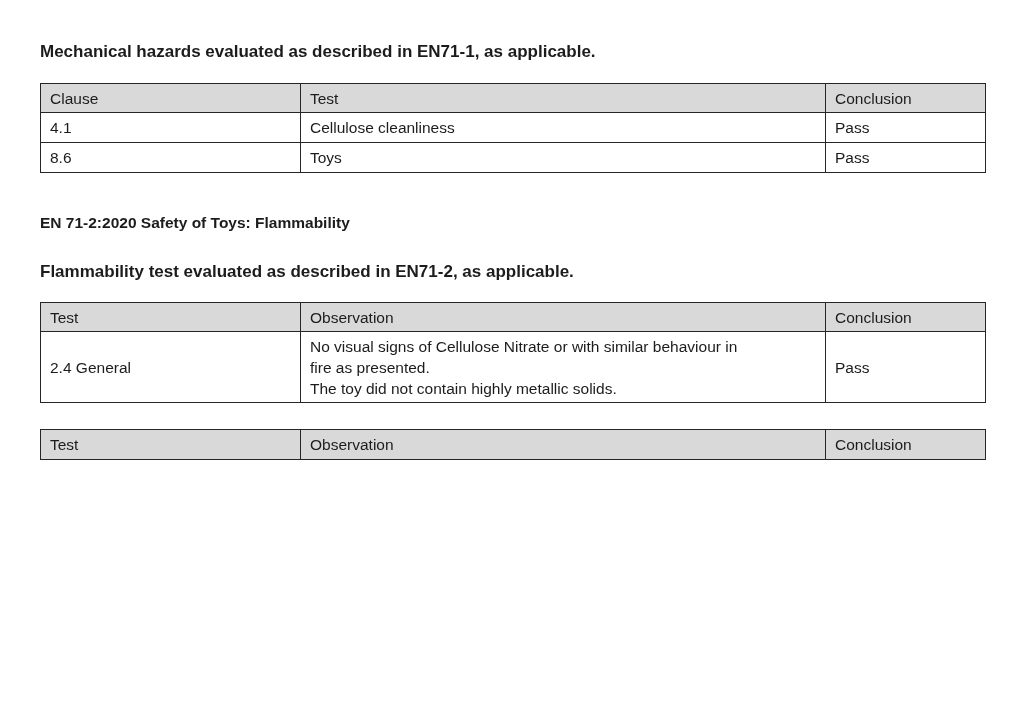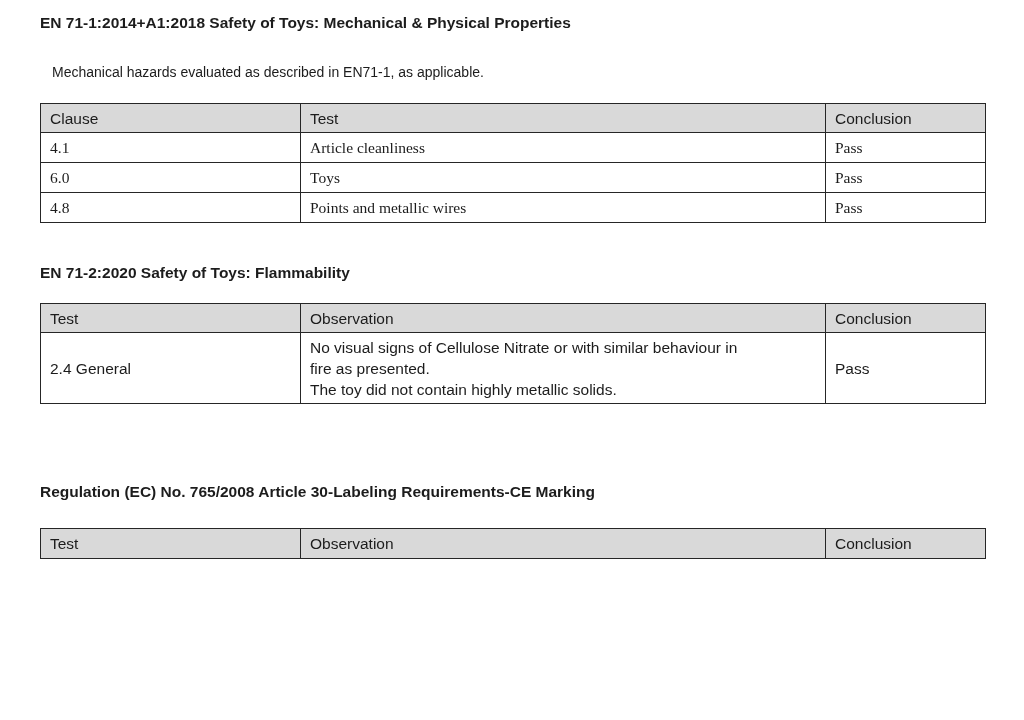--- a/index.html
+++ b/index.html
@@ -22,23 +22,24 @@
   .doc {
     padding: 13px 39px 0 40px;
   }
   .section-heading {
     font-size: 15.5px;
     line-height: 20px;
     font-weight: 700;
     margin: 0;
   }
   .section-intro {
-    font-size: 14px;
+    font-size: 17px;
     line-height: 20px;
-    margin: 29px 0 0 12px;
+    margin: 29px 0 0 0;
+    font-weight: bold;
   }
   table.report {
     border-collapse: collapse;
     table-layout: fixed;
     width: 945px;
   }
   table.report th,
   table.report td {
     border: 1.5px solid var(--border);
     font-size: 15.5px;
@@ -50,74 +51,69 @@
     overflow: hidden;
   }
   table.report th {
     background: var(--header-bg);
   }
   .center { text-align: center; }
 
   
   .t1 { margin-top: 21px; }
   .t1 tr.hdr  { height: 29px; }
-  .t1 tr.data { height: 30px; font-family: Liberation Serif, serif; }
+  .t1 tr.data { height: 30px; }
 
   
   .h2x { margin-top: 40px; }
   .t2 { margin-top: 20px; }
   .t2 tr.hdr  { height: 29px; }
   .t2 tr.data { height: 71px; }
   .obs-line { white-space: nowrap; }
 
   
   .h3x { margin-top: 78px; }
   .t3 { margin-top: 26px; }
   .t3 tr.hdr  { height: 30px; }
   .t3 tr.data { height: 48px; }
 </style>
 </head>
 <body>
 
 <div class="doc">
 
-  <p class="section-heading">EN 71-1:2014+A1:2018 Safety of Toys: Mechanical &amp; Physical Properties</p>
   <p class="section-intro">Mechanical hazards evaluated as described in EN71-1, as applicable.</p>
 
   <table class="report t1">
     <colgroup>
         <col style="width:260px">
         <col style="width:525px">
         <col style="width:160px">
       </colgroup>
     <tbody>
         <tr class="hdr">
       <th>Clause</th>
       <th>Test</th>
       <th class="center">Conclusion</th>
     </tr>
     <tr class="data">
       <td>4.1</td>
-      <td>Article cleanliness</td>
+      <td>Cellulose cleanliness</td>
       <td class="center">Pass</td>
     </tr>
     <tr class="data">
-      <td>6.0</td>
+      <td>8.6</td>
       <td>Toys</td>
-      <td class="center">Pass</td>
-    </tr>
-    <tr class="data">
-      <td>4.8</td>
-      <td>Points and metallic wires</td>
       <td class="center">Pass</td>
     </tr>
   </tbody>
     </table>
 
   <p class="section-heading h2x">EN 71-2:2020 Safety of Toys: Flammability</p>
+  <p class="section-intro">Flammability test evaluated as described in EN71-2, as applicable.</p>
 
   <table class="report t2">
     <colgroup>
         <col style="width:260px">
         <col style="width:525px">
         <col style="width:160px">
       </colgroup>
     <tbody>
         <tr class="hdr">
       <th>Test</th>
@@ -129,21 +125,20 @@
       <td>
         <div class="obs-line">No visual signs of Cellulose Nitrate or with similar behaviour in</div>
         <div class="obs-line">fire as presented.</div>
         <div class="obs-line">The toy did not contain highly metallic solids.</div>
       </td>
       <td class="center">Pass</td>
     </tr>
   </tbody>
     </table>
 
-  <p class="section-heading h3x">Regulation (EC) No. 765/2008 Article 30-Labeling Requirements-CE Marking</p>
 
   <table class="report t3">
     <colgroup>
         <col style="width:260px">
         <col style="width:525px">
         <col style="width:160px">
       </colgroup>
     <tbody>
         <tr class="hdr">
       <th>Test</th>

